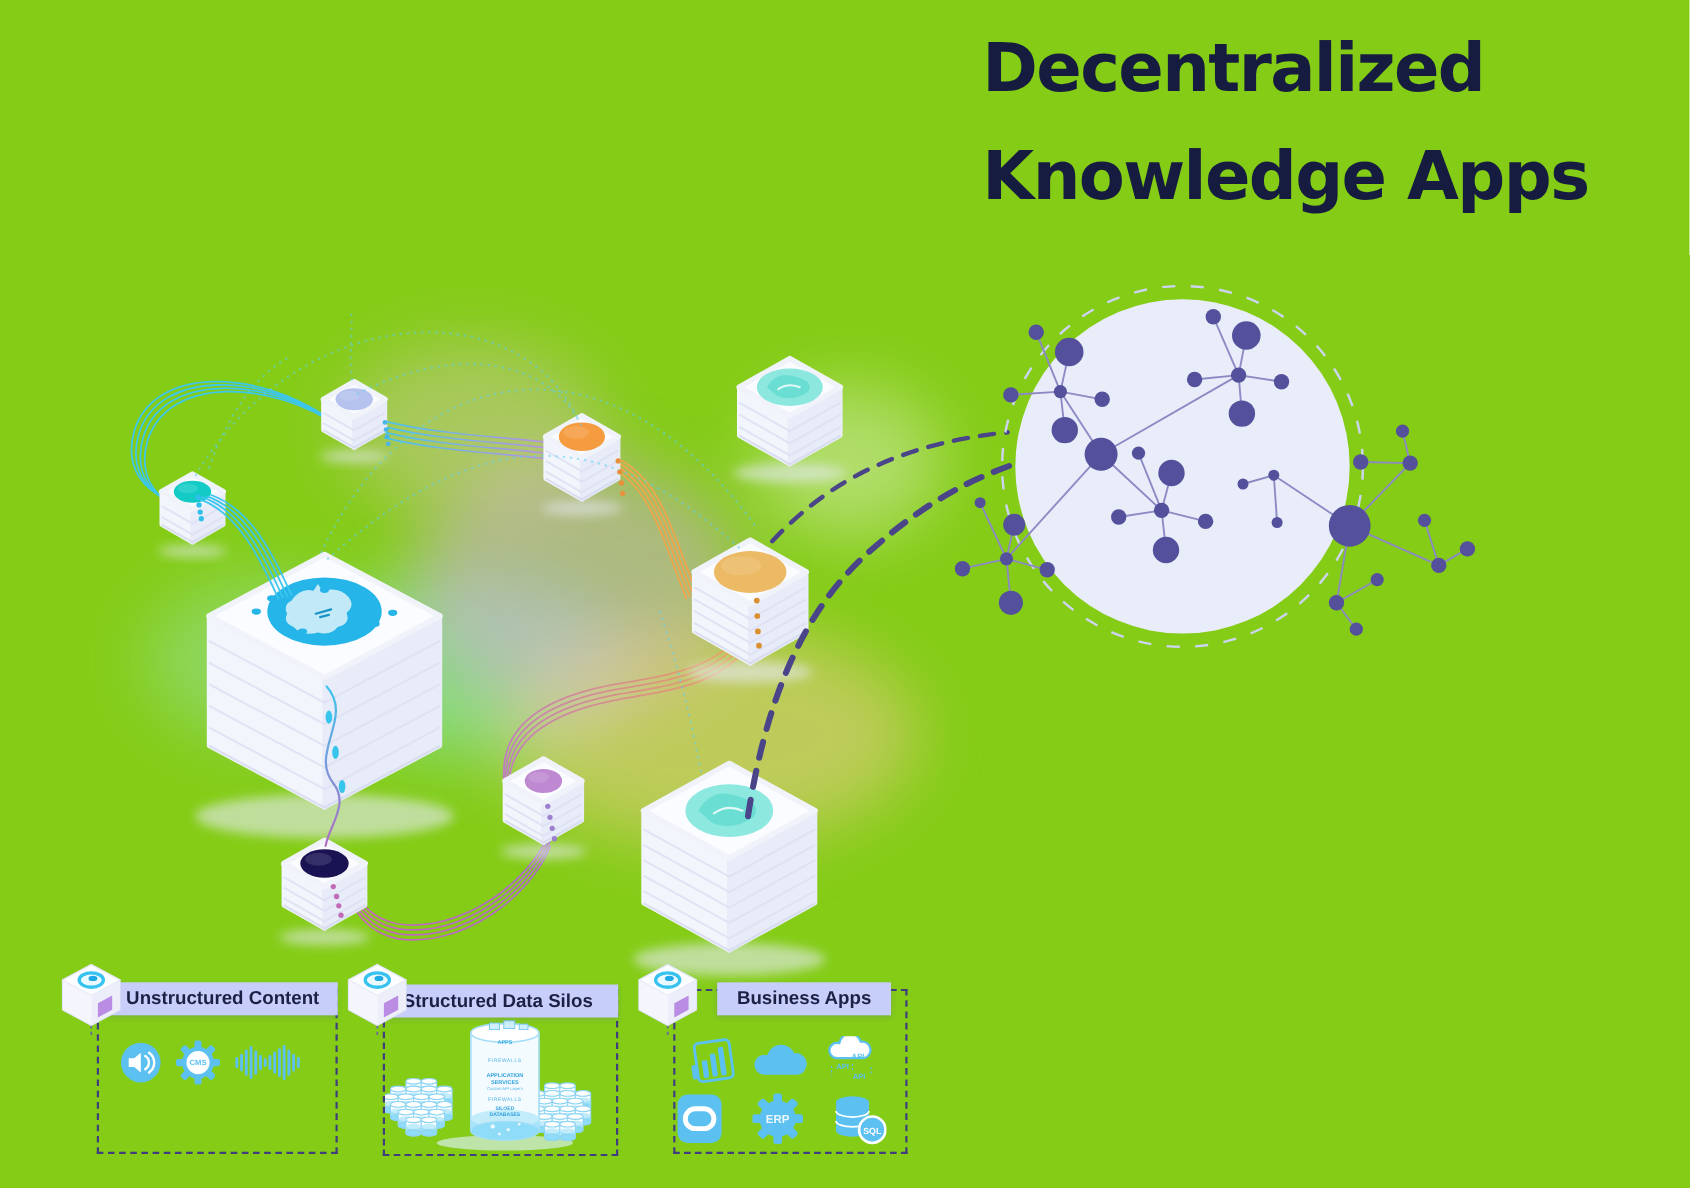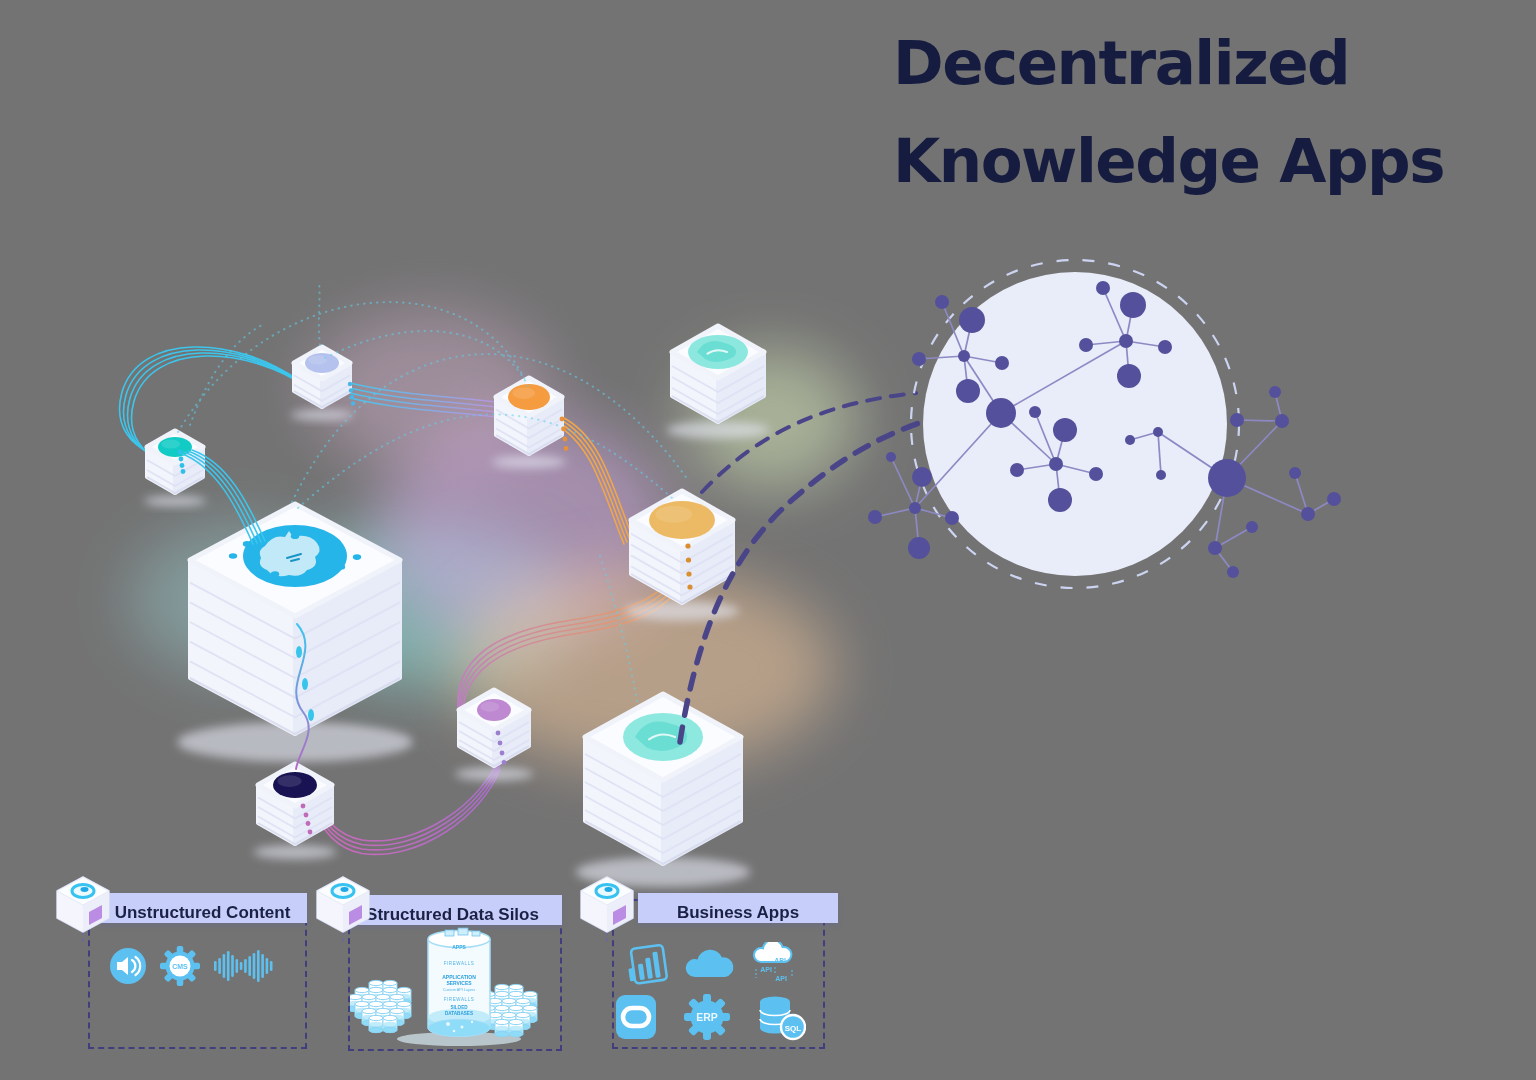--- a/index.html
+++ b/index.html
@@ -1,39 +1,39 @@
 <!DOCTYPE html>
 <html><head>
 <meta charset="utf-8">
 <style>
   html,body{margin:0;padding:0;background:#ffffff;}
   body{font-family:"Liberation Sans",sans-serif;}
-  .canvas{position:relative;width:1536px;height:1080px;background:#737373;overflow:hidden;}
+  .canvas{position:relative;width:1536px;height:1080px;background:#84cc16;overflow:hidden;}
   .stage{position:absolute;left:0;top:0;width:1536px;height:1080px;}
   svg text{font-family:"Liberation Sans",sans-serif;}
 
   
   .title{position:absolute;left:893px;top:14px;color:#161c3f;
          font-family:"DejaVu Sans",sans-serif;font-weight:bold;
          font-size:61px;line-height:98px;letter-spacing:-1.5px;white-space:nowrap;}
 
   
   .card{position:absolute;}
   .card .box{position:absolute;left:0;top:6px;right:0;bottom:0;border:2px dashed #413e7e;}
-  .card .hdr{position:absolute;height:30px;background:#c7cefa;display:flex;align-items:flex-end;
+  .card .hdr{position:absolute;height:30px;background:#c7cefa;display:flex;align-items:center;
              justify-content:center;font-weight:bold;font-size:17px;color:#1a2144;
              box-shadow:0 2px 5px rgba(90,100,180,.25);z-index:3;}
   .card .badge{position:absolute;z-index:4;}
   .iconrow{position:absolute;display:flex;align-items:center;z-index:2;}
   #card-unstructured{left:88px;top:893px;width:219px;height:156px;}
   #card-unstructured .hdr{left:10px;top:0;width:209px;}
   #card-structured{left:348px;top:893px;width:214px;height:158px;}
   #card-structured .hdr{left:-5px;top:2px;width:219px;}
   #card-business{left:612px;top:893px;width:213px;height:156px;}
-  #card-business .hdr{left:26px;top:0;width:200px;}
+  #card-business .hdr{left:40px;top:0;width:158px;}
   .badge{left:-36px;top:-20px;width:62px;height:70px;}
   .silo-svg{position:absolute;left:2px;top:32px;}
 </style>
 </head>
 <body>
 
 <div class="canvas">
 
 <svg class="stage" viewBox="0 0 1536 1080">
   <defs>

